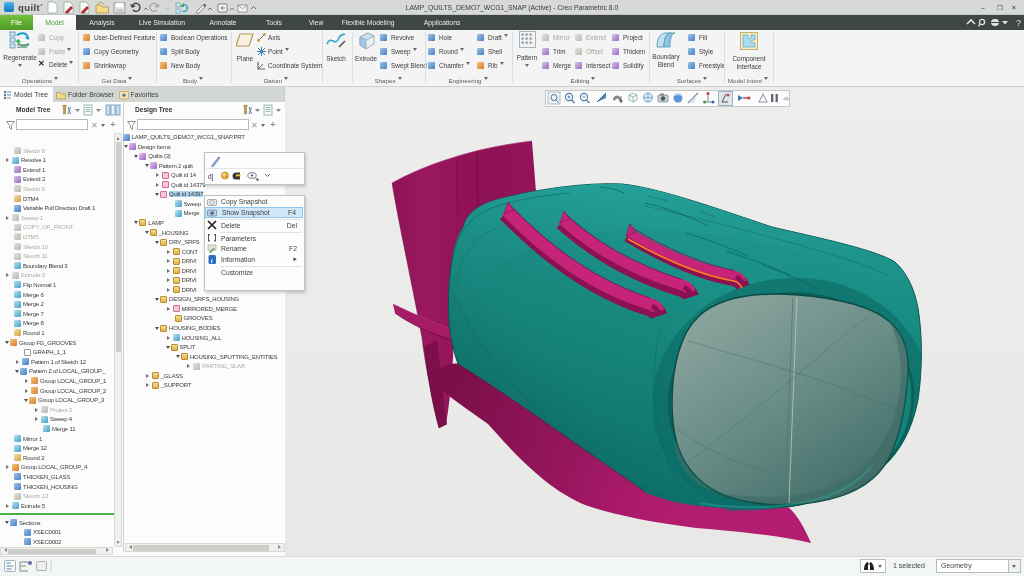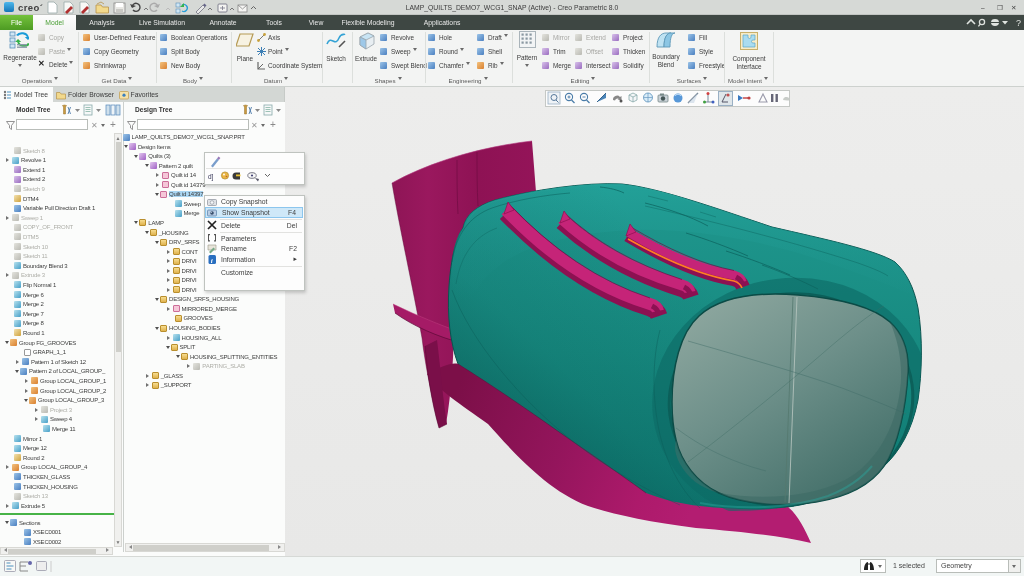--- a/index.html
+++ b/index.html
@@ -63,21 +63,21 @@
 .mi .lb{margin-left:16px}
 .mi .sc{position:absolute;right:6px}
 .msep{left:16px;width:82px;height:1px;background:#e2e2e0}
 
 #status{left:0;top:556px;width:1024px;height:20px;background:#f2f6f5;border-top:1px solid #d6d9d6}
 </style></head><body>
 
 <div class="ab" id="title"></div>
 <div class="ab tt" style="left:0;top:3.5px;width:1024px;text-align:center;font-size:6.8px;color:#3a3a3a">LAMP_QUILTS_DEMO7_WCG1_SNAP (Active) - Creo Parametric 8.0</div>
 <div class="ab" id="logo"></div>
-<div class="ab" id="ctext">creo´</div>
+<div class="ab" id="ctext">quilt´</div>
 <div class="ab winbtn" style="left:981px">–</div>
 <div class="ab winbtn" style="left:997px">❐</div>
 <div class="ab winbtn" style="left:1011px">✕</div>
 
 <div class="ab" id="tabs"></div>
 <div class="ab tab" id="tfile">File</div>
 <div class="ab tab" id="tmodel">Model</div>
 <div class="ab tab" style="left:84px;width:36px">Analysis</div>
 <div class="ab tab" style="left:133px;width:58px">Live Simulation</div>
 <div class="ab tab" style="left:204px;width:38px">Annotate</div>

